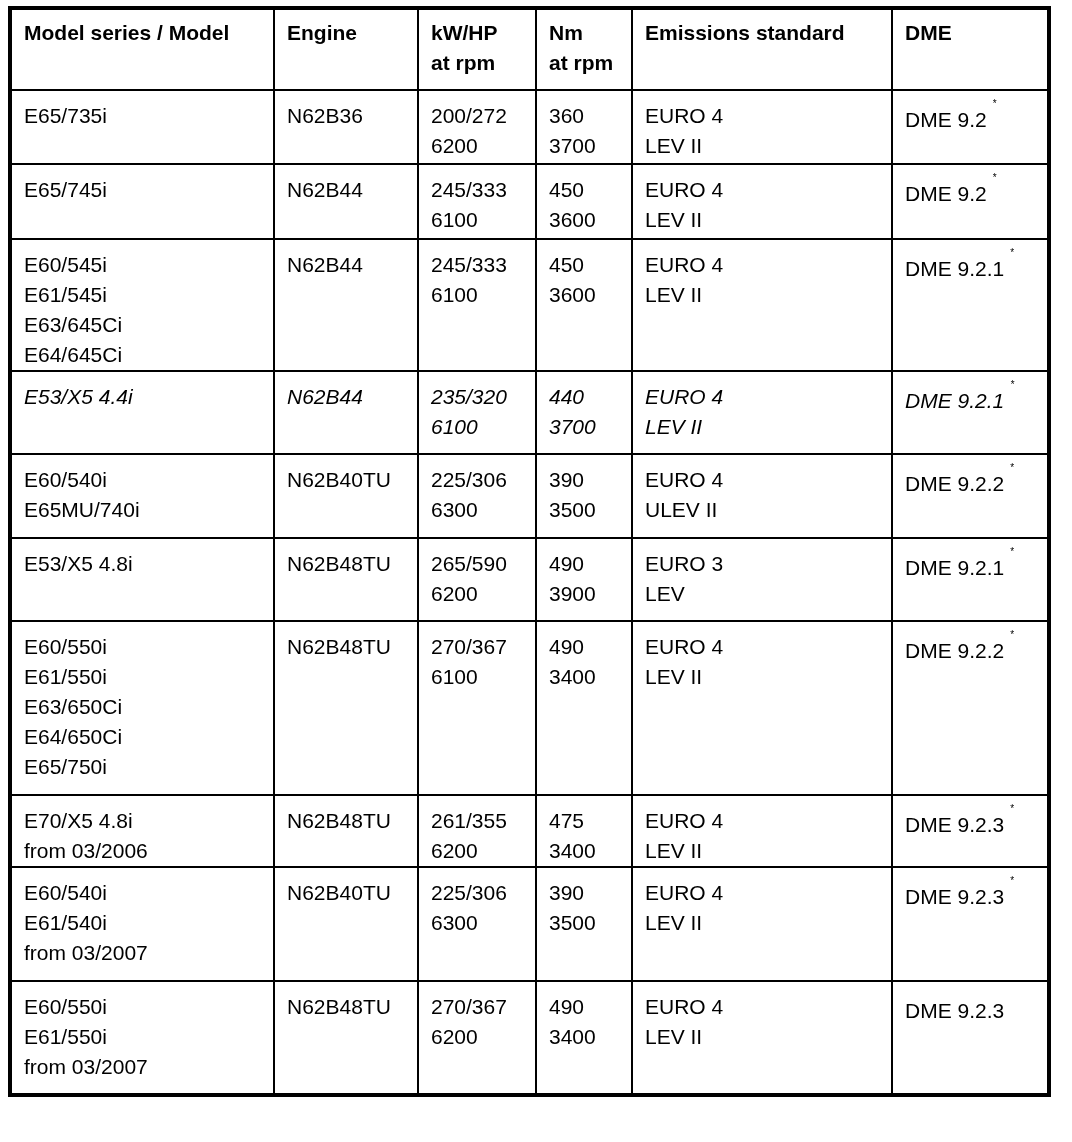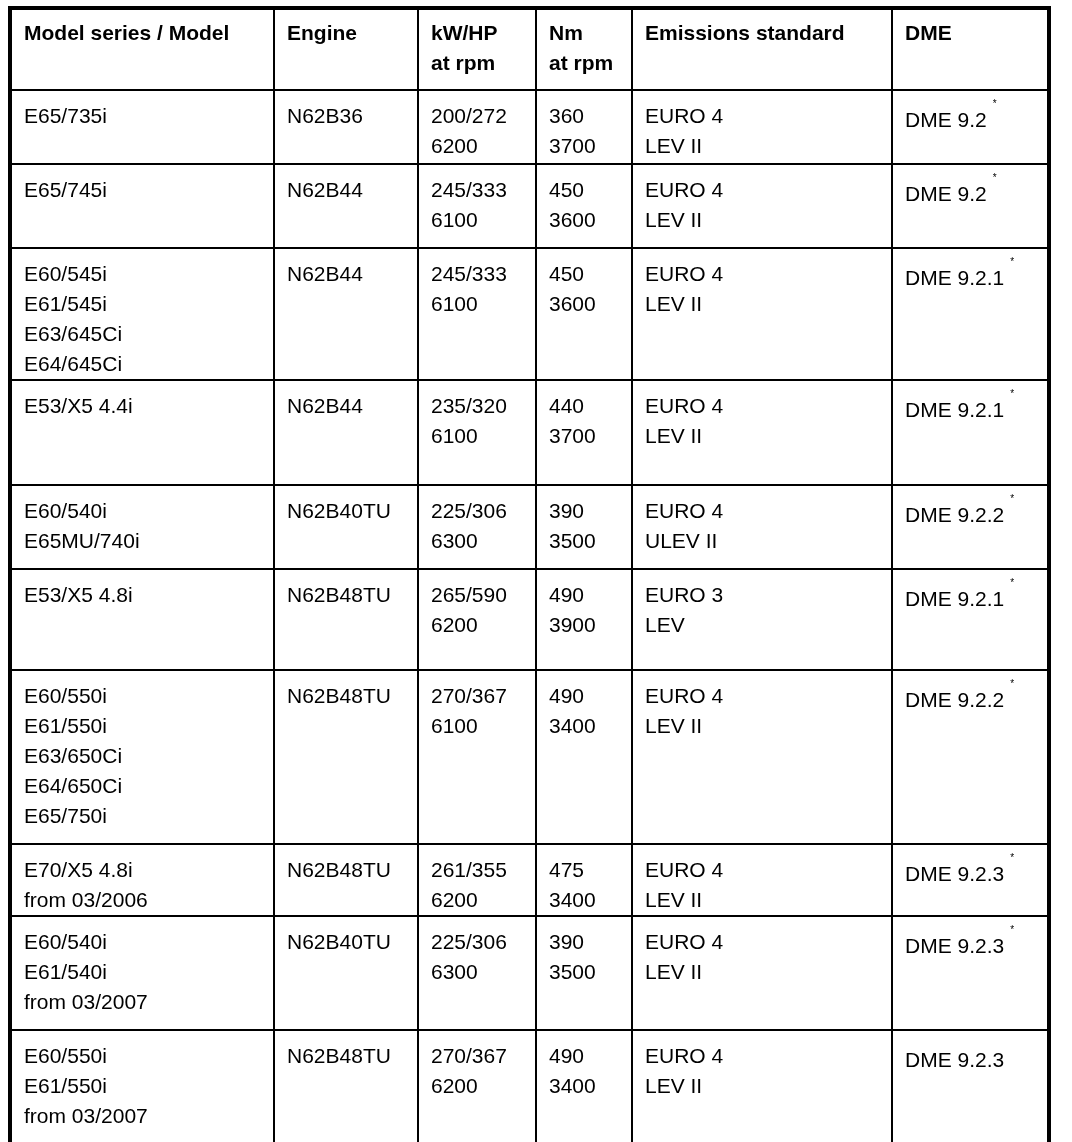--- a/index.html
+++ b/index.html
@@ -67,21 +67,21 @@
         <td>
           <span class="line">360</span>
           <span class="line">3700</span>
         </td>
         <td>
           <span class="line">EURO 4</span>
           <span class="line">LEV II</span>
         </td>
         <td><span class="dme"><span>DME 9.2</span><span class="mark">*</span></span></td>
       </tr>
-      <tr style="height: 84px;">
+      <tr style="height: 75px;">
         <td>
           <span class="line">E65/745i</span>
         </td>
         <td>
           <span class="line">N62B44</span>
         </td>
         <td>
           <span class="line">245/333</span>
           <span class="line">6100</span>
         </td>
@@ -112,21 +112,21 @@
         <td>
           <span class="line">450</span>
           <span class="line">3600</span>
         </td>
         <td>
           <span class="line">EURO 4</span>
           <span class="line">LEV II</span>
         </td>
         <td><span class="dme"><span>DME 9.2.1</span><span class="mark">*</span></span></td>
       </tr>
-      <tr style="height: 105px;">
+      <tr style="height: 83px; font-style: italic;">
         <td>
           <span class="line">E53/X5 4.4i</span>
         </td>
         <td>
           <span class="line">N62B44</span>
         </td>
         <td>
           <span class="line">235/320</span>
           <span class="line">6100</span>
         </td>
@@ -155,21 +155,21 @@
         <td>
           <span class="line">390</span>
           <span class="line">3500</span>
         </td>
         <td>
           <span class="line">EURO 4</span>
           <span class="line">ULEV II</span>
         </td>
         <td><span class="dme"><span>DME 9.2.2</span><span class="mark">*</span></span></td>
       </tr>
-      <tr style="height: 101px;">
+      <tr style="height: 83px;">
         <td>
           <span class="line">E53/X5 4.8i</span>
         </td>
         <td>
           <span class="line">N62B48TU</span>
         </td>
         <td>
           <span class="line">265/590</span>
           <span class="line">6200</span>
         </td>

